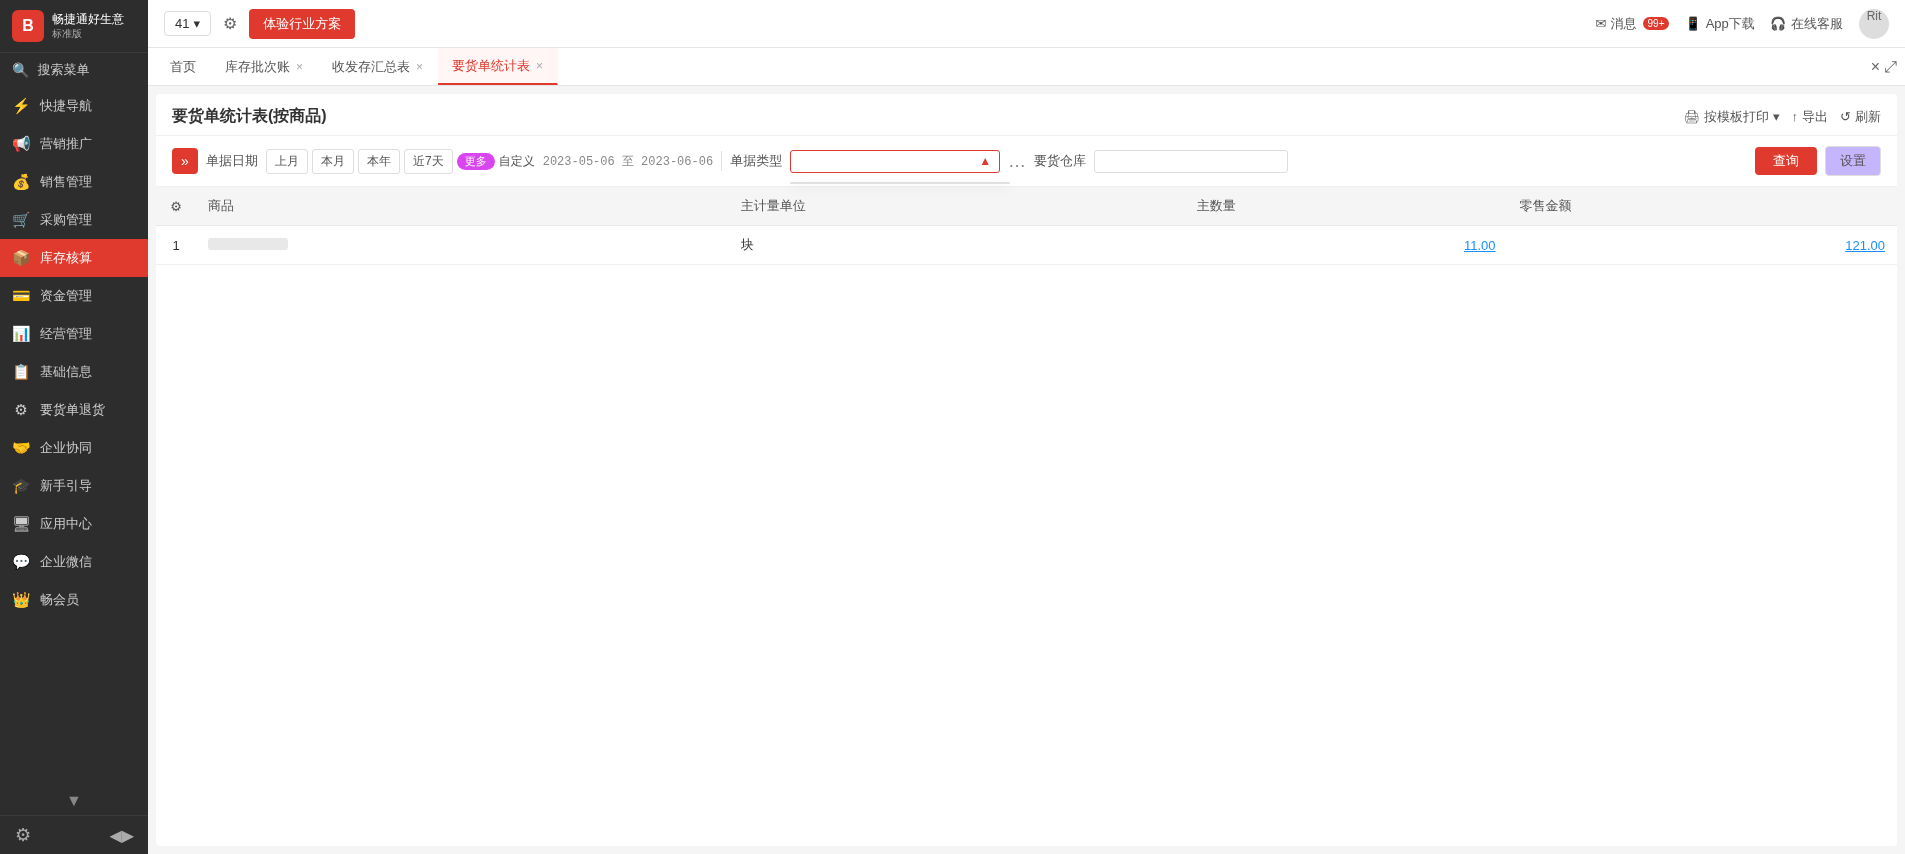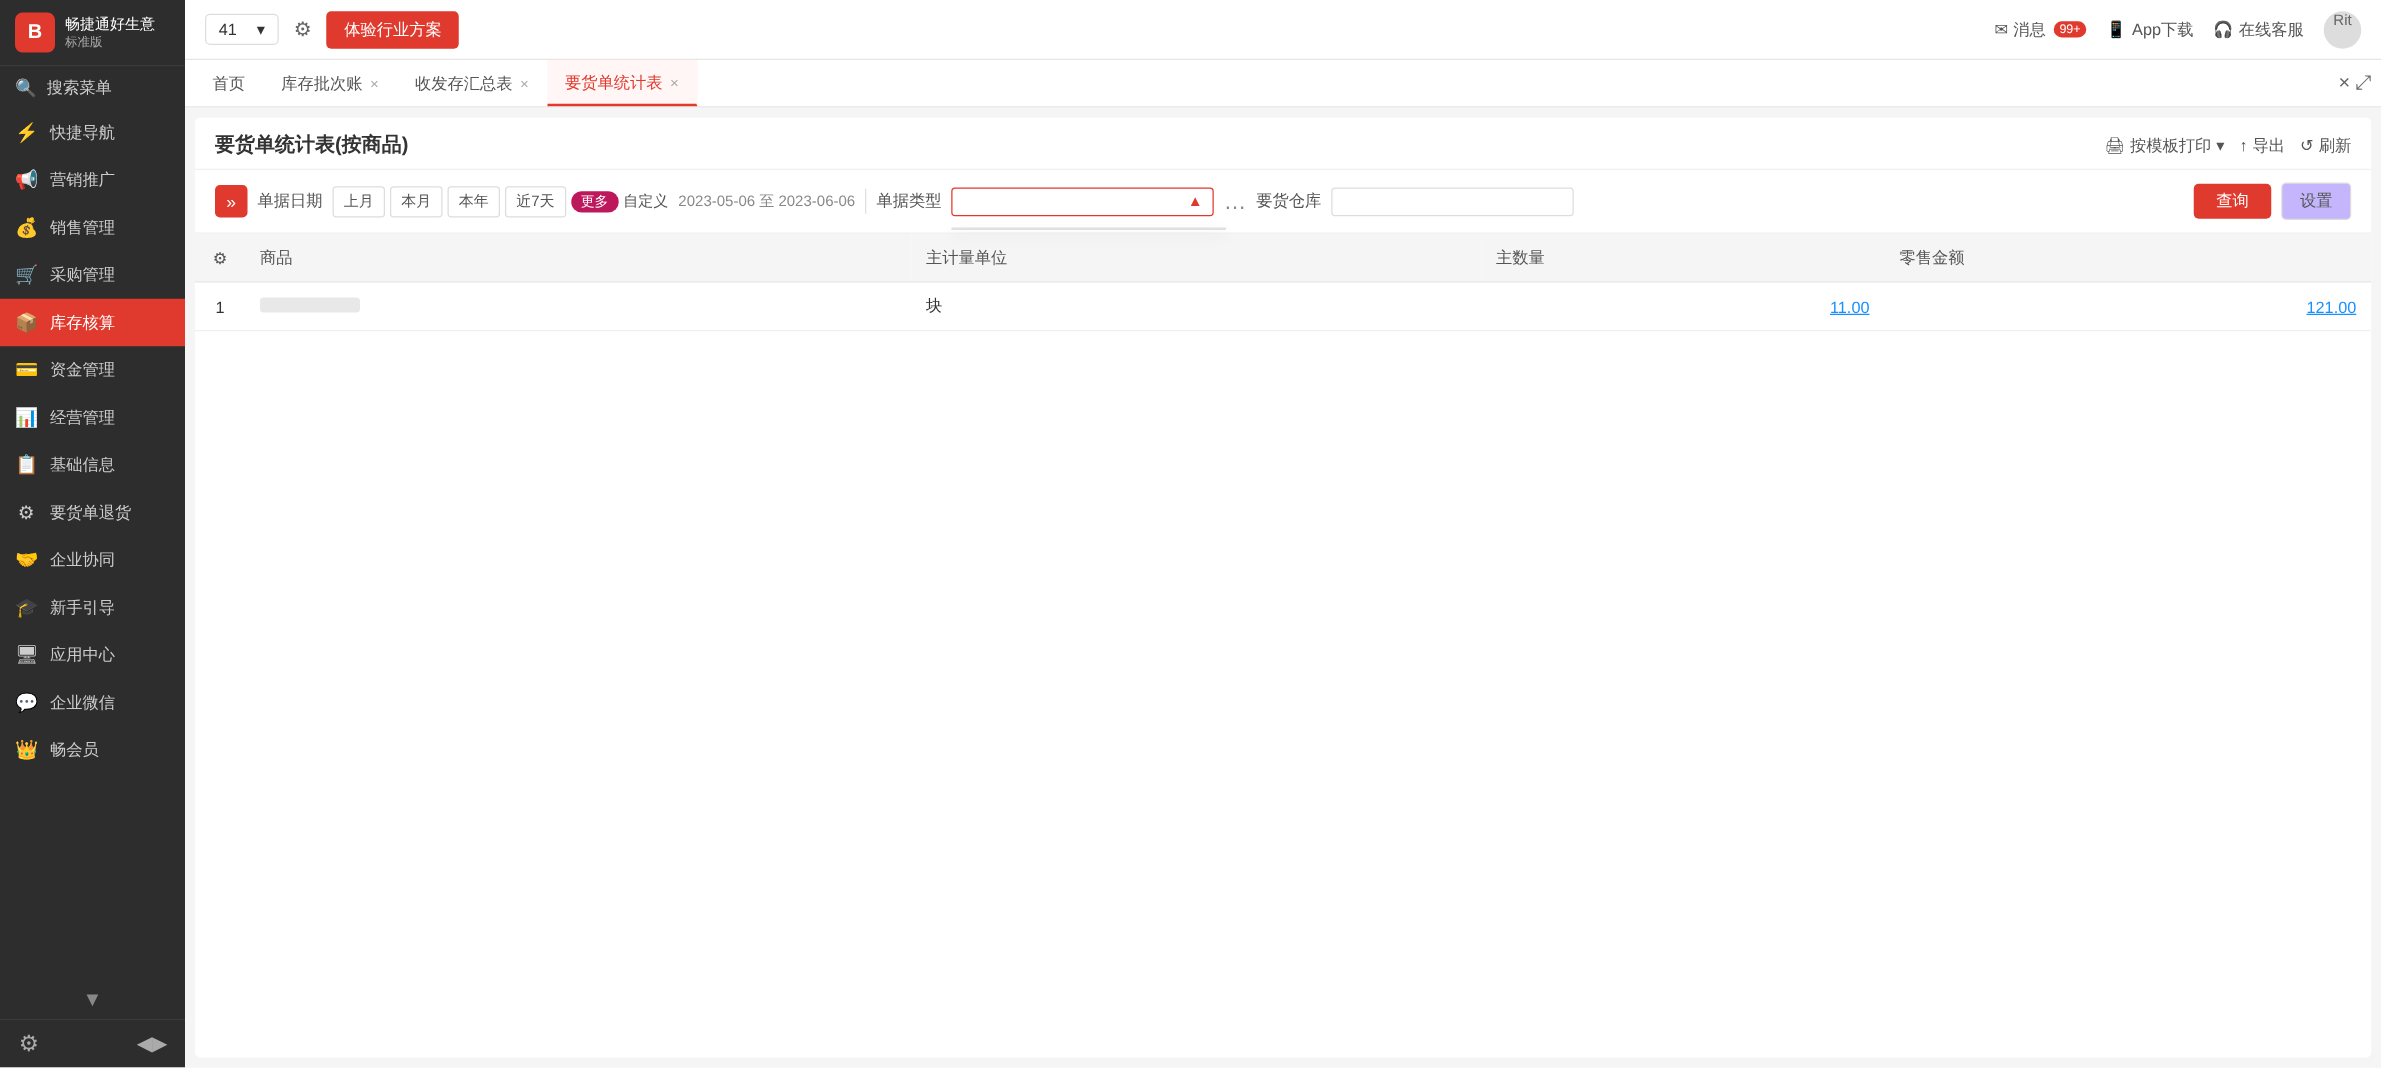--- a/index.html
+++ b/index.html
@@ -85,21 +85,21 @@
     .topbar {
       background: #fff;
       display: flex; align-items: center;
       padding: 0 16px;
       height: 48px;
       border-bottom: 1px solid #e5e5e5;
       flex-shrink: 0;
     }
     .topbar-left { display: flex; align-items: center; flex: 1; gap: 12px; }
     .topbar-dropdown {
-      display: flex; align-items: center; gap: 16px;
+      display: flex; align-items: center; gap: 4px;
       border: 1px solid #ddd; border-radius: 4px;
       padding: 4px 10px;
       cursor: pointer; font-size: 13px; color: #333;
     }
     .topbar-gear { cursor: pointer; color: #666; font-size: 16px; }
     .topbar-trial-btn {
       background: #e0392d;
       color: #fff;
       border: none;
       border-radius: 4px;
@@ -194,27 +194,27 @@
       font-size: 14px;
       display: flex; align-items: center; justify-content: center;
     }
     .filter-label { font-size: 13px; color: #555; white-space: nowrap; }
     .filter-date-group { display: flex; align-items: center; gap: 4px; }
     .filter-date-btn {
       background: none; border: 1px solid #ddd; border-radius: 3px;
       padding: 3px 8px; cursor: pointer; font-size: 12px; color: #555;
     }
     .filter-tag {
-      background: #be185d; color: #fff; border-radius: 10px;
+      background: #d946ef; color: #fff; border-radius: 10px;
       padding: 1px 8px; font-size: 11px; cursor: pointer;
     }
     .filter-custom-btn {
       background: none; border: none; cursor: pointer; font-size: 12px; color: #555;
     }
-    .filter-date-range { font-size: 12px; color: #888; margin-left: 4px; }
+    .filter-date-range { font-size: 12px; color: #888; margin-left: 4px; font-family: Liberation Mono, monospace; }
     .filter-divider { width: 1px; height: 20px; background: #e0e0e0; }
     .filter-type-label { font-size: 13px; color: #555; }
     .filter-more-btn {
       background: none; border: none; cursor: pointer; color: #888; font-size: 18px;
     }
     .filter-warehouse-label { font-size: 13px; color: #555; }
     .filter-warehouse-input {
       border: 1px solid #ddd; border-radius: 3px;
       padding: 3px 8px; font-size: 13px; color: #333;
       min-width: 160px; background: #fff; cursor: pointer;

